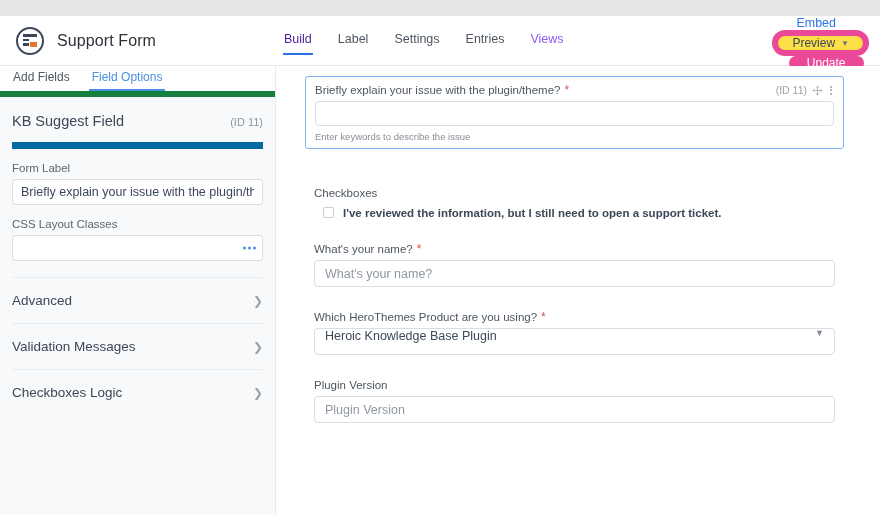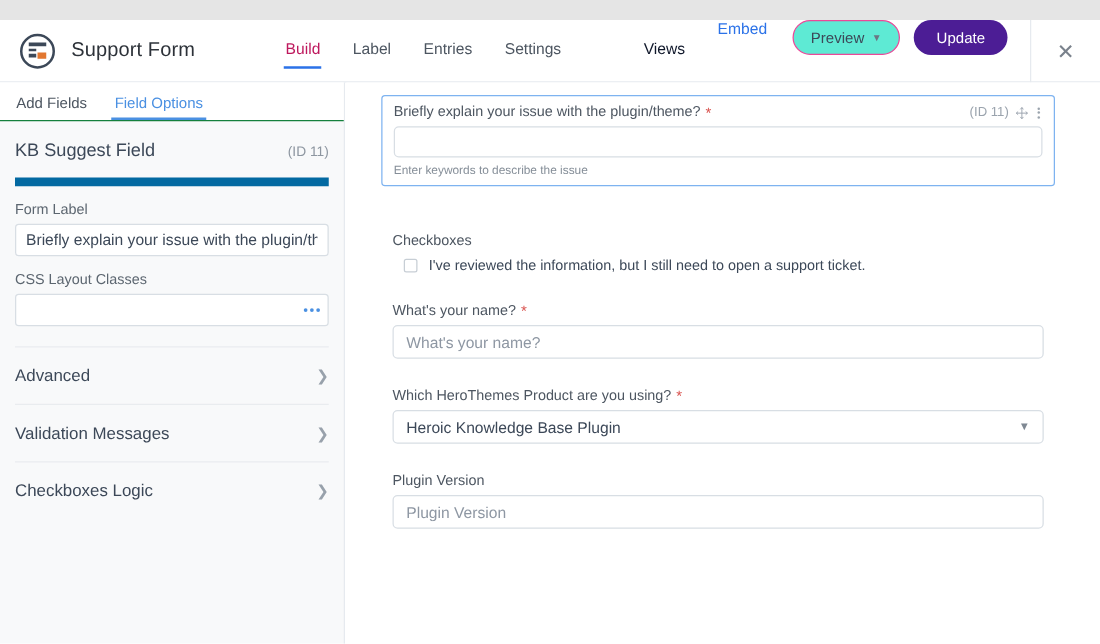--- a/index.html
+++ b/index.html
@@ -41,54 +41,54 @@
     margin-left:13px; font-size:16px; color:#2d3239; font-weight:400; letter-spacing:.1px;
     white-space:nowrap;
   }
 
   .htabs { display:flex; align-items:center; height:100%; margin-left:8px; }
   .htab {
     font-size:12.5px; color:#4d5661; padding:0 0 2px 0; margin-right:26px;
     position:relative; cursor:pointer; line-height:1; height:100%;
     display:flex; align-items:center;
   }
-  .htab.active { color:#be185d; }
+  .htab.active { color:#4c1d95; }
   .htab.active::after {
     content:""; position:absolute; left:-1px; right:-1px; bottom:10px; height:2px; background:#2b72e8;
   }
-  .htab.muted { color:#0f172a;margin-left:40px; }
+  .htab.muted { color:#8b5cf6; }
 
   .header-right {
-    margin-left:auto; display:flex; align-items:flex-start; height:100%; padding-right:0;
+    margin-left:auto; display:flex; align-items:center; height:100%; padding-right:0;flex-direction:column;
   }
   .embed-link { font-size:12.5px; color:#2b72e8; cursor:pointer; margin-right:20px; }
   .btn-preview {
-    font-size:12px; color:#3c4858; background:#5eead4; border:1px solid #ec4899;
+    font-size:12px; color:#3c4858; background:#fde047; border:6px solid #ec4899;
     border-radius:16px; height:28px; padding:0 14px; display:flex; align-items:center;
     cursor:pointer; margin-right:11px; white-space:nowrap;
   }
   .btn-preview .caret { margin-left:6px; font-size:8px; color:#6b7683; }
   .btn-update {
-    font-size:12px; color:#fff; background:#4c1d95; border-radius:16px;
+    font-size:12px; color:#fff; background:#ec4899; border-radius:16px;
     height:28px; padding:0 18px; display:flex; align-items:center; cursor:pointer;
   }
   .close-cell {
     width:56px; height:50px; border-left:1px solid #e6eaef;
     display:flex; align-items:center; justify-content:center; margin-left:18px; cursor:pointer;
   }
   .close-x { font-size:17px; color:#7a828c; line-height:1; font-weight:300; }
 
   
   .sidebar {
     position:absolute; left:0; top:66px; width:276px; height:449px;
     background:#f8f9fa; border-right:1px solid #e6eaef;
   }
   .side-tabs {
     height:31px; display:flex; align-items:flex-end;
-    border-bottom:1px solid #15803d; background:#fff; padding-left:13px;
+    border-bottom:6px solid #15803d; background:#fff; padding-left:13px;
   }
   .side-tab {
     font-size:12px; color:#4d5661; padding:0 0 7px 0; margin-right:22px;
     position:relative; cursor:pointer;
   }
   .side-tab.active { color:#4a90e2; }
   .side-tab.active::after {
     content:""; position:absolute; left:-3px; right:-3px; bottom:0; height:2px; background:#4a90e2;
   }
 
@@ -155,34 +155,34 @@
     width:100%; height:25px; border:1px solid #d8dee4; border-radius:4px;
     background:#fff; margin-top:5px; font-size:12.5px; color:#3c4858;
     padding:0 10px; font-family:"Liberation Sans", sans-serif; outline:none;
   }
   .finput.tall { height:27px; }
   .finput::placeholder { color:#8e97a3; }
   .fhint { font-size:9.5px; color:#858e98; margin-top:5px; }
 
   .chk-group { margin-top:38px; }
   .chk-title { font-size:11.5px; color:#4d5661; }
-  .chk-row { display:flex; align-items:flex-start; margin-top:8px; }
+  .chk-row { display:flex; align-items:flex-start; margin-top:8px;font-weight:bold; }
   .chk-box {
     width:11px; height:11px; border:1px solid #c7ced5; border-radius:2px; background:#fff;
     flex:0 0 auto;
   }
   .chk-row span { font-size:11.5px; color:#3c4858; margin-left:9px; }
 
   .fgroup { margin-top:24px; padding:0 9px; }
   .fgroup .flabel { margin-bottom:0; }
 
   .fselect {
     width:100%; height:27px; border:1px solid #d8dee4; border-radius:4px;
     background:#fff; margin-top:5px; font-size:12.5px; color:#3c4858;
-    padding:0 10px; display:flex; align-items:center; position:relative; cursor:pointer;
+    padding:0 10px; display:flex; align-items:flex-start; position:relative; cursor:pointer;
   }
   .fselect .sel-caret {
     margin-left:auto; color:#7f8893; font-size:9px; line-height:1;
   }
 </style>
 </head>
 <body>
 
 <div id="app">
 
@@ -203,24 +203,24 @@
     </div>
 
     <div class="htabs">
       <div class="htab active">
           <span>Build</span>
         </div>
       <div class="htab">
           <span>Label</span>
         </div>
       <div class="htab">
+          <span>Settings</span>
+        </div>
+      <div class="htab">
           <span>Entries</span>
-        </div>
-      <div class="htab">
-          <span>Settings</span>
         </div>
       <div class="htab muted">
           <span>Views</span>
         </div>
     </div>
 
     <div class="header-right">
       <div class="embed-link">Embed</div>
 
       <div class="btn-preview">

